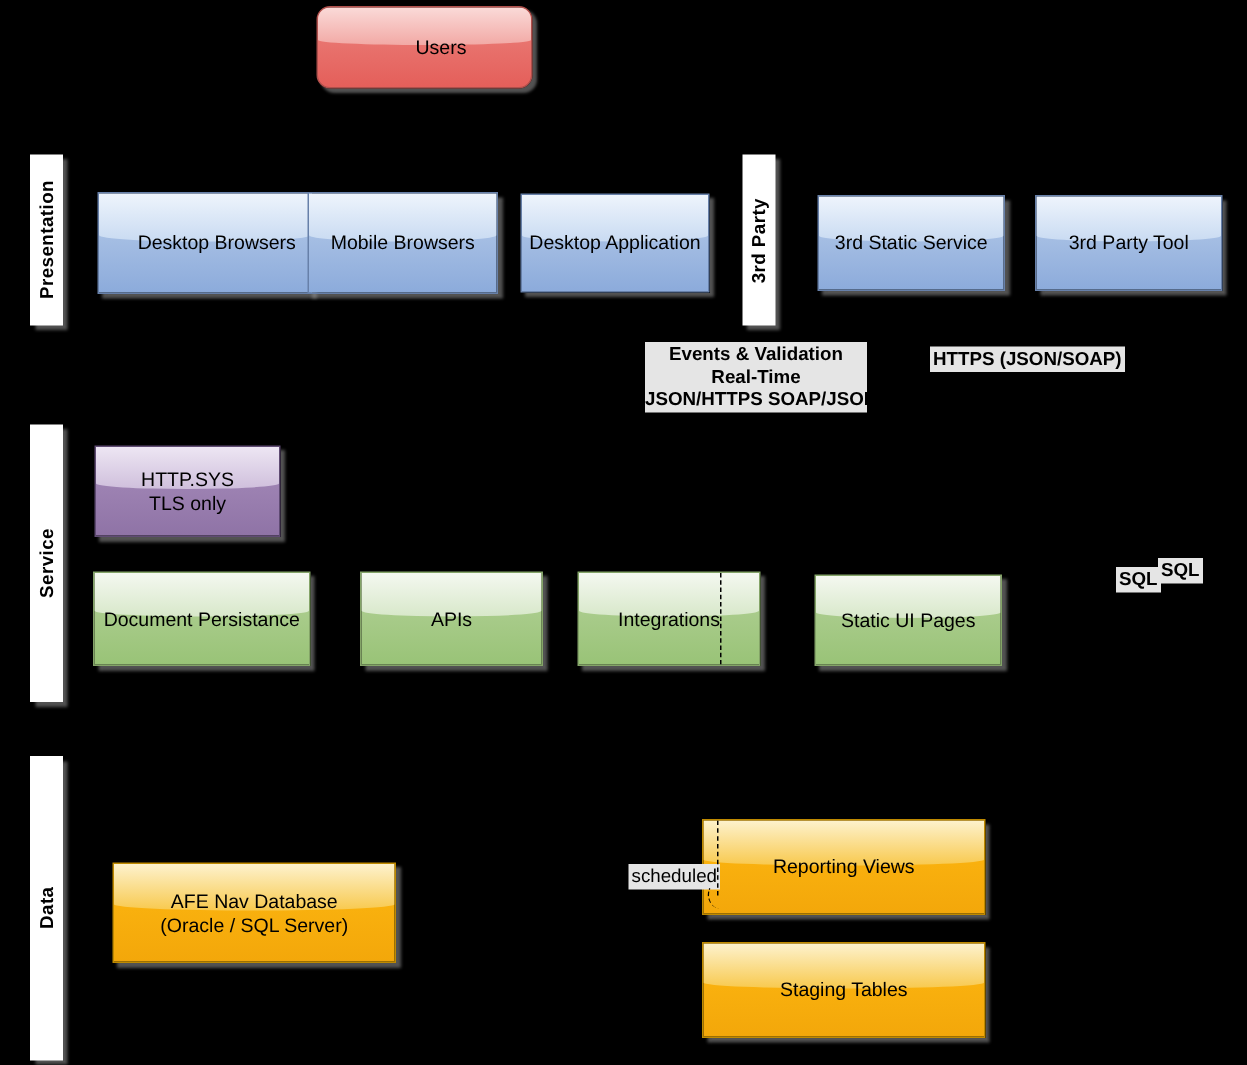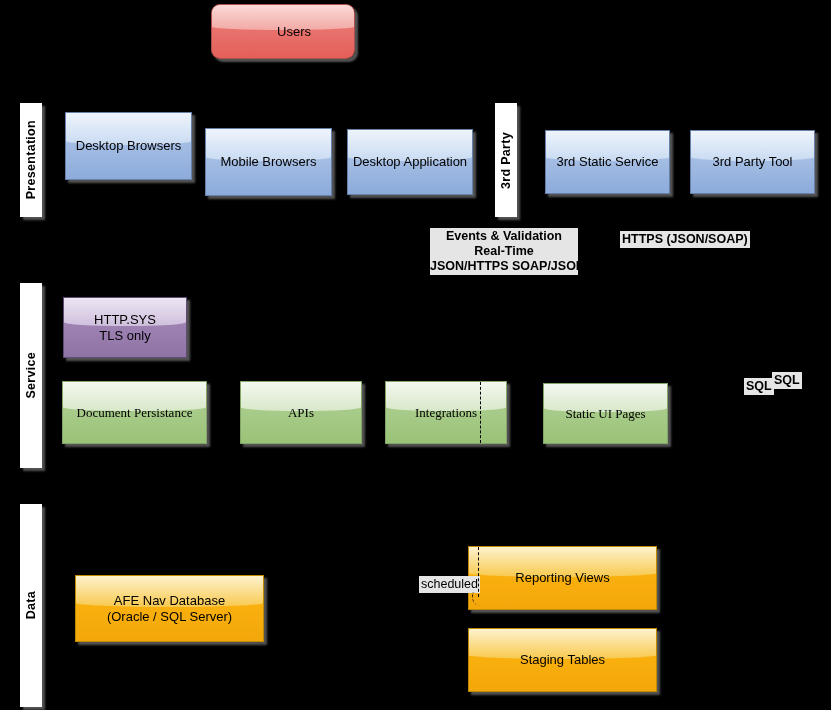--- a/index.html
+++ b/index.html
@@ -48,27 +48,27 @@
   .node::before {
     content:"";
     position:absolute; left:0; right:0; top:0;
     height:48%;
     background:linear-gradient(var(--g1), var(--g2));
     border-radius:0 0 100% 100% / 0 0 26% 26%;
   }
   .node span, .node .nl { position:relative; z-index:1; }
 
   .blue   { --g1:#eef4fc; --g2:#c9dbf2; --b1:#b9cdea; --b2:#8cabdb; border-color:#6780a9 !important; }
-  .green  { --g1:#f4f8f0; --g2:#d8e8ca; --b1:#b5d29a; --b2:#99c377; border-color:#84a468 !important;font-family:Liberation Serif, serif; }
+  .green  { --g1:#f4f8f0; --g2:#d8e8ca; --b1:#b5d29a; --b2:#99c377; border-color:#84a468 !important; }
   .purple { --g1:#ede6f3; --g2:#cfbfdc; --b1:#a88ebc; --b2:#8f73a6; border-color:#5f4b73 !important; }
   .orange { --g1:#fdf2cd; --g2:#f8c94e; --b1:#feb811; --b2:#f3a70a; border-color:#bf8a00 !important; }
   .red    { --g1:#fadad8; --g2:#f2a9a5; --b1:#ec837e; --b2:#e45f5a; border-color:#b0504c !important;padding-left:22px; }
 
   #users               { left:211px; top:4px;   width:120px; height:53px; border-radius:9px; }
-  #desktop-browsers    { left:65px;  top:112px; width:125px; height:66px; }
+  #desktop-browsers    { left:65px;  top:128px; width:125px; height:66px;padding-left:16px; }
   #mobile-browsers     { left:205px; top:128px; width:125px; height:66px; }
   #desktop-application { left:347px; top:129px; width:124px; height:64px; }
   #third-party-service { left:545px; top:130px; width:123px; height:62px; }
   #third-party-tool    { left:690px; top:130px; width:123px; height:62px; }
   #http-sys            { left:63px;  top:297px; width:122px; height:59px; }
   #document-persistance{ left:62px;  top:381px; width:143px; height:61px; }
   #apis                { left:240px; top:381px; width:120px; height:61px; }
   #integrations        { left:385px; top:381px; width:120px; height:61px; }
   #static-ui-pages     { left:543px; top:383px; width:123px; height:59px; }
   #afe-nav-database    { left:75px;  top:575px; width:187px; height:65px; }

